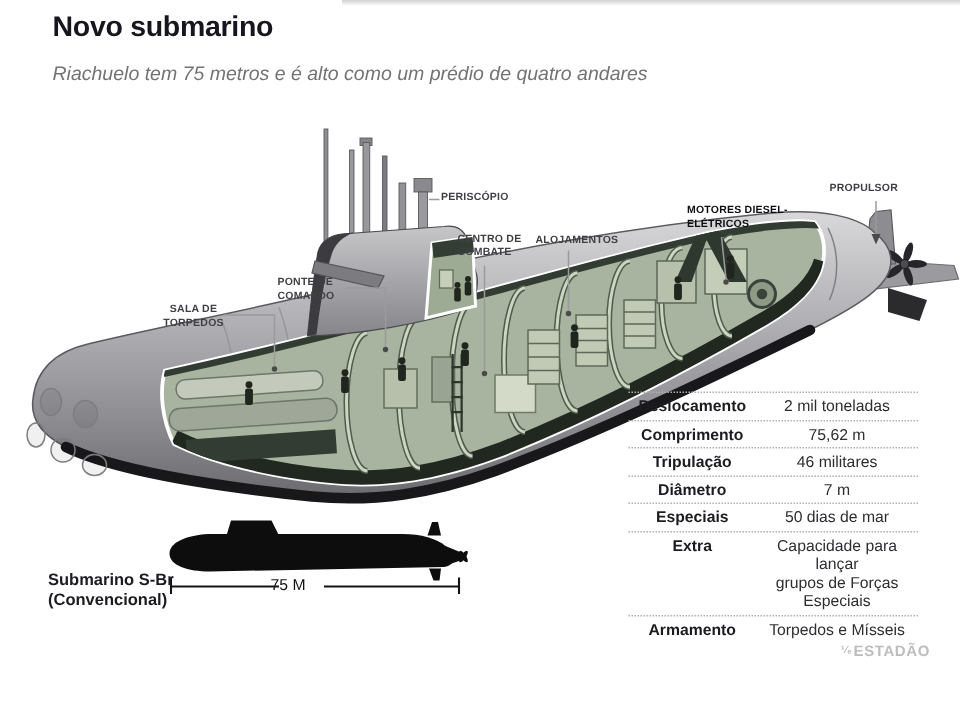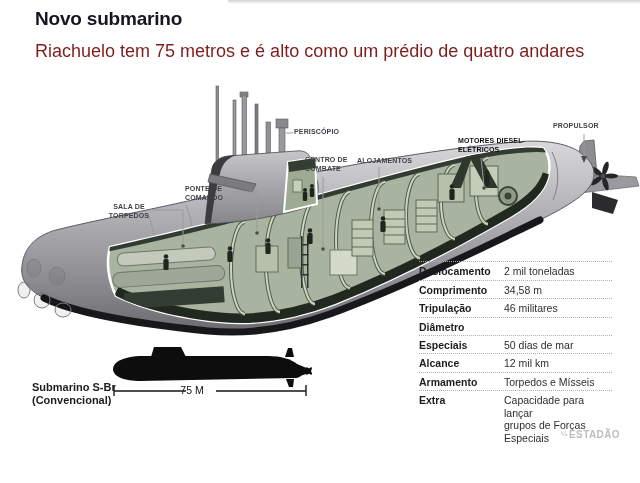--- a/index.html
+++ b/index.html
@@ -4,29 +4,29 @@
 <style>
   html,body{margin:0;padding:0;background:#fff;}
   #page{position:relative;width:640px;height:483px;background:#ffffff;overflow:hidden;
         font-family:"Liberation Sans", sans-serif;}
   .abs{position:absolute;}
 
   .top-fade{left:228px;top:0;width:412px;height:4px;
             background:linear-gradient(to bottom,#d2d2d5,rgba(255,255,255,0));}
 
   .title{left:35px;top:8px;font-size:19px;font-weight:700;color:#16161e;letter-spacing:-0.2px;}
-  .subtitle{left:35px;top:41px;font-size:18px;color:#7f1d1d;}
+  .subtitle{left:35px;top:41px;font-size:13px;color:#737373;font-style:italic;}
 
   .dlabel{position:absolute;font-size:7px;line-height:8.5px;font-weight:600;color:#3f3f45;
           letter-spacing:.15px;white-space:pre-line;}
   .dlabel.bold{font-weight:700;color:#0f0f13;}
   .dlabel.center{text-align:center;}
 
   .spec-table{left:419px;top:261px;width:193px;font-size:10.5px;color:#2e2e32;}
-  .spec-row{display:flex;border-top:1px dotted #b0b0b0;padding:3px 0 2px 0;}
+  .spec-row{display:flex;border-top:1px dotted #b0b0b0;padding:3px 0 2px 0;text-align:center;}
   .spec-label{width:85px;flex:none;font-weight:700;color:#1c1c20;}
   .spec-value{flex:1;white-space:pre-line;line-height:12.5px;}
 
   .sil-label{left:32px;top:369px;font-size:11px;line-height:13px;font-weight:700;
              color:#1c1c20;white-space:pre-line;margin-top:12px;}
   .sil-length{left:176px;top:384px;width:32px;text-align:center;font-size:10.5px;
               font-weight:400;color:#111;}
 
   .credit{left:535px;top:429px;width:85px;text-align:right;color:#bdbdbd;
           font-weight:700;font-size:10px;letter-spacing:.4px;}
@@ -285,45 +285,42 @@
 (Convencional)</div>
   <div class="abs sil-length">75 M</div>
 
   <div class="abs spec-table">
     <div class="spec-row">
       <div class="spec-label">Deslocamento</div>
       <div class="spec-value">2 mil toneladas</div>
     </div>
     <div class="spec-row">
       <div class="spec-label">Comprimento</div>
-      <div class="spec-value">34,58 m</div>
+      <div class="spec-value">75,62 m</div>
     </div>
     <div class="spec-row">
       <div class="spec-label">Tripulação</div>
       <div class="spec-value">46 militares</div>
     </div>
     <div class="spec-row">
       <div class="spec-label">Diâmetro</div>
+      <div class="spec-value">7 m</div>
     </div>
     <div class="spec-row">
       <div class="spec-label">Especiais</div>
       <div class="spec-value">50 dias de mar</div>
-    </div>
-    <div class="spec-row">
-      <div class="spec-label">Alcance</div>
-      <div class="spec-value">12 mil km</div>
-    </div>
-    <div class="spec-row">
-      <div class="spec-label">Armamento</div>
-      <div class="spec-value">Torpedos e Mísseis</div>
     </div>
     <div class="spec-row">
       <div class="spec-label">Extra</div>
       <div class="spec-value">Capacidade para lançar
 grupos de Forças Especiais</div>
     </div>
+    <div class="spec-row">
+      <div class="spec-label">Armamento</div>
+      <div class="spec-value">Torpedos e Mísseis</div>
+    </div>
   </div>
 
   <div class="abs credit">
     <span class="mark">¹⁄ₑ</span><span>ESTADÃO</span>
   </div>
 
 </div>
 
 </body></html>

